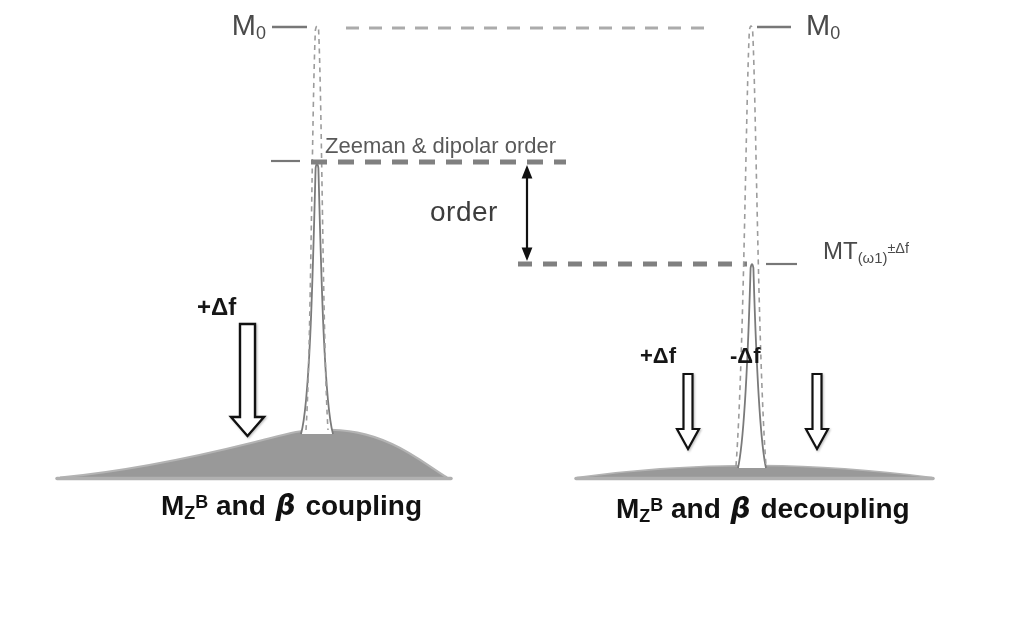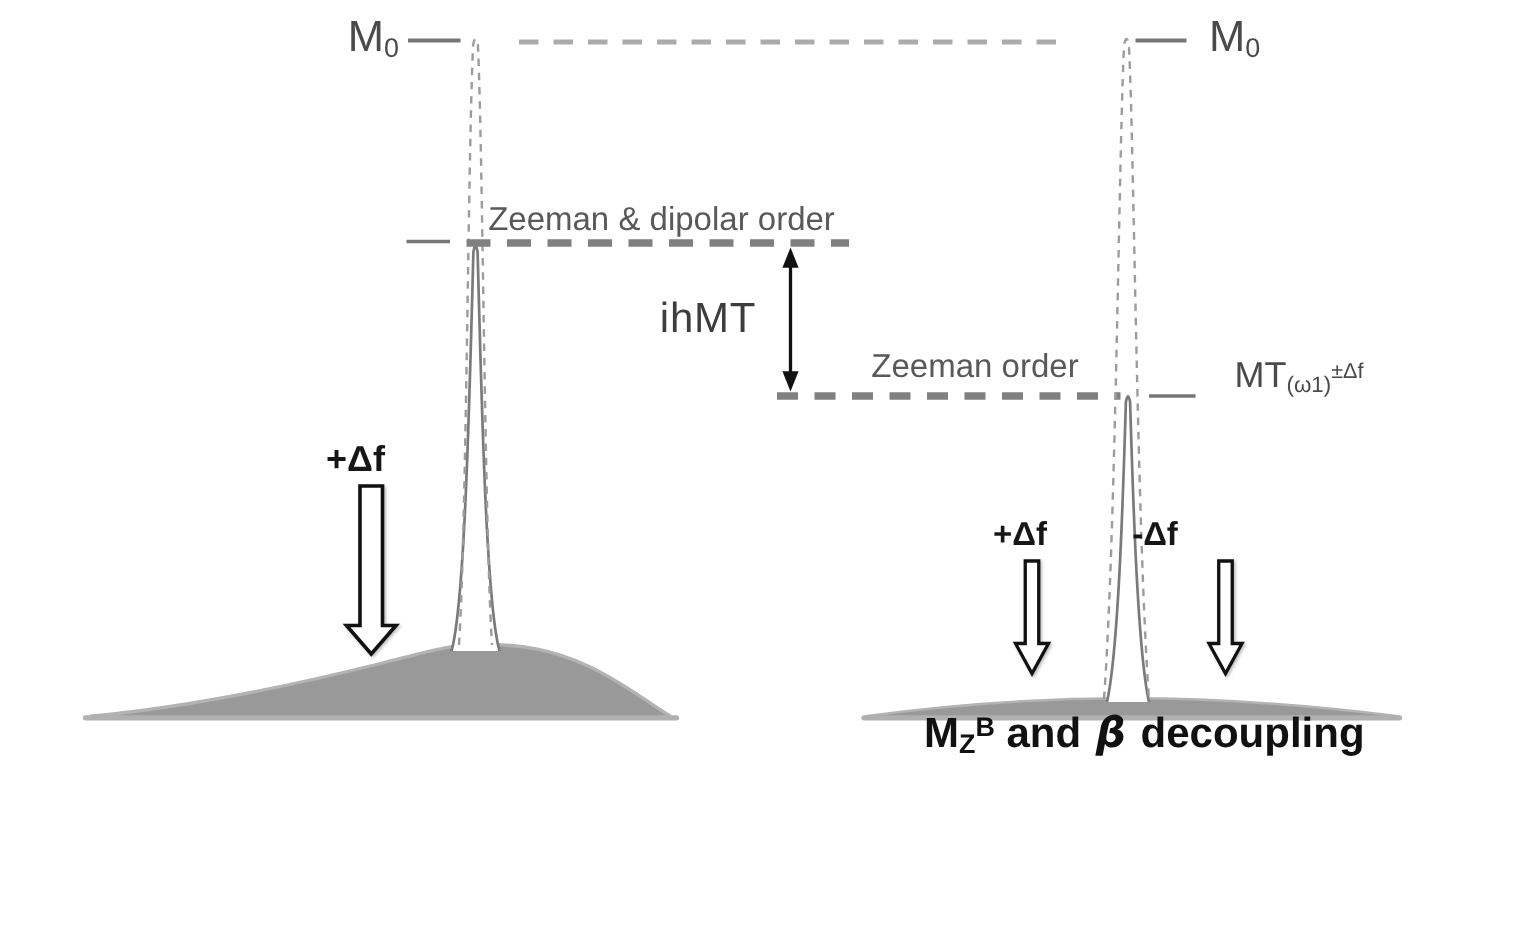--- a/index.html
+++ b/index.html
@@ -3,21 +3,21 @@
 <meta charset="utf-8">
 <style>
   html,body{margin:0;padding:0;background:#fff;}
   #canvas{
     position:relative;width:1024px;height:634px;background:#ffffff;
     font-family:"Liberation Sans","DejaVu Sans",sans-serif;overflow:hidden;text-decoration:underline;
   }
   #artwork{position:absolute;left:0;top:0;}
   .lbl{position:absolute;white-space:nowrap;color:#4a4a4a;line-height:1.05;}
   .right-align{text-align:right;}
-  .center{text-align:center;}
+  .center{}
   .m0{font-size:29px;color:#4a4a4a;}
   .mt{font-size:24px;color:#4a4a4a;}
   .sb{font-size:.62em;vertical-align:-.24em;}
   .sp{font-size:.60em;vertical-align:.42em;}
   .order-lbl{font-size:22px;color:#595959;}
   .ihmt{font-size:28px;color:#3d3d3d;letter-spacing:.5px;}
   .df{font-size:24px;color:#161616;font-weight:600;}
   .df-sm{font-size:22px;}
   .caption{font-size:28px;font-weight:700;color:#111;}
   .cz{font-size:.64em;vertical-align:-.22em;}
@@ -79,30 +79,30 @@
     <polygon class="shadowed" stroke-width="2.4" stroke-linejoin="miter" points="240,324 255,324 255,417 264,417 247.5,436 231,417 240,417" fill="#ffffff" stroke="#111111"></polygon>
     <polygon class="shadowed" stroke-width="2.2" stroke-linejoin="miter" points="683.5,374 692.5,374 692.5,429 699,429 688,449 677,429 683.5,429" fill="#ffffff" stroke="#111111"></polygon>
     <polygon class="shadowed" stroke-width="2.2" stroke-linejoin="miter" points="812.5,374 821.5,374 821.5,429 828,429 817,449 806,429 812.5,429" fill="#ffffff" stroke="#111111"></polygon>
   </svg>
 
   <div class="lbl m0 right-align" style="left:178px;top:10px;width:88px;"><span>M</span><span class="sb">0</span></div>
 
 
   <div class="lbl order-lbl center" style="left:325px;top:134px;width:232px;">Zeeman &amp; dipolar order</div>
 
-  <div class="lbl ihmt center" style="left:430px;top:197px;width:84px;">ihMT</div>
+  <div class="lbl ihmt center" style="left:430px;top:197px;width:84px;">order</div>
 
-  <div class="lbl order-lbl center" style="left:580px;top:232px;width:140px;">Zeeman order</div>
 
   <div class="lbl mt" style="left:823px;top:238px;"><span>MT</span><span class="sb">(ω1)</span><span class="sp">±Δf</span></div>
 
   <div class="lbl m0" style="left:806px;top:10px;"><span>M</span><span class="sb">0</span></div>
 
   <div class="lbl df center" style="left:197px;top:294px;width:80px;">+Δf</div>
 
   <div class="lbl df df-sm center" style="left:640px;top:344px;width:80px;">+Δf</div>
 
   <div class="lbl df df-sm center" style="left:730px;top:344px;width:80px;">-Δf</div>
 
+  <div class="lbl caption center" style="left:161px;top:491px;width:260px;"><span>M</span><span class="cz">Z</span><span class="cb">B</span><span> and </span><span class="beta">β</span><span> coupling</span></div>
 
-  <div class="lbl caption center" style="left:616px;top:474px;width:280px;"><span>M</span><span class="cz">Z</span><span class="cb">B</span><span> and </span><span class="beta">β</span><span> decoupling</span></div>
+  <div class="lbl caption center" style="left:616px;top:494px;width:280px;"><span>M</span><span class="cz">Z</span><span class="cb">B</span><span> and </span><span class="beta">β</span><span> decoupling</span></div>
 
 </div>
 
 </body></html>

